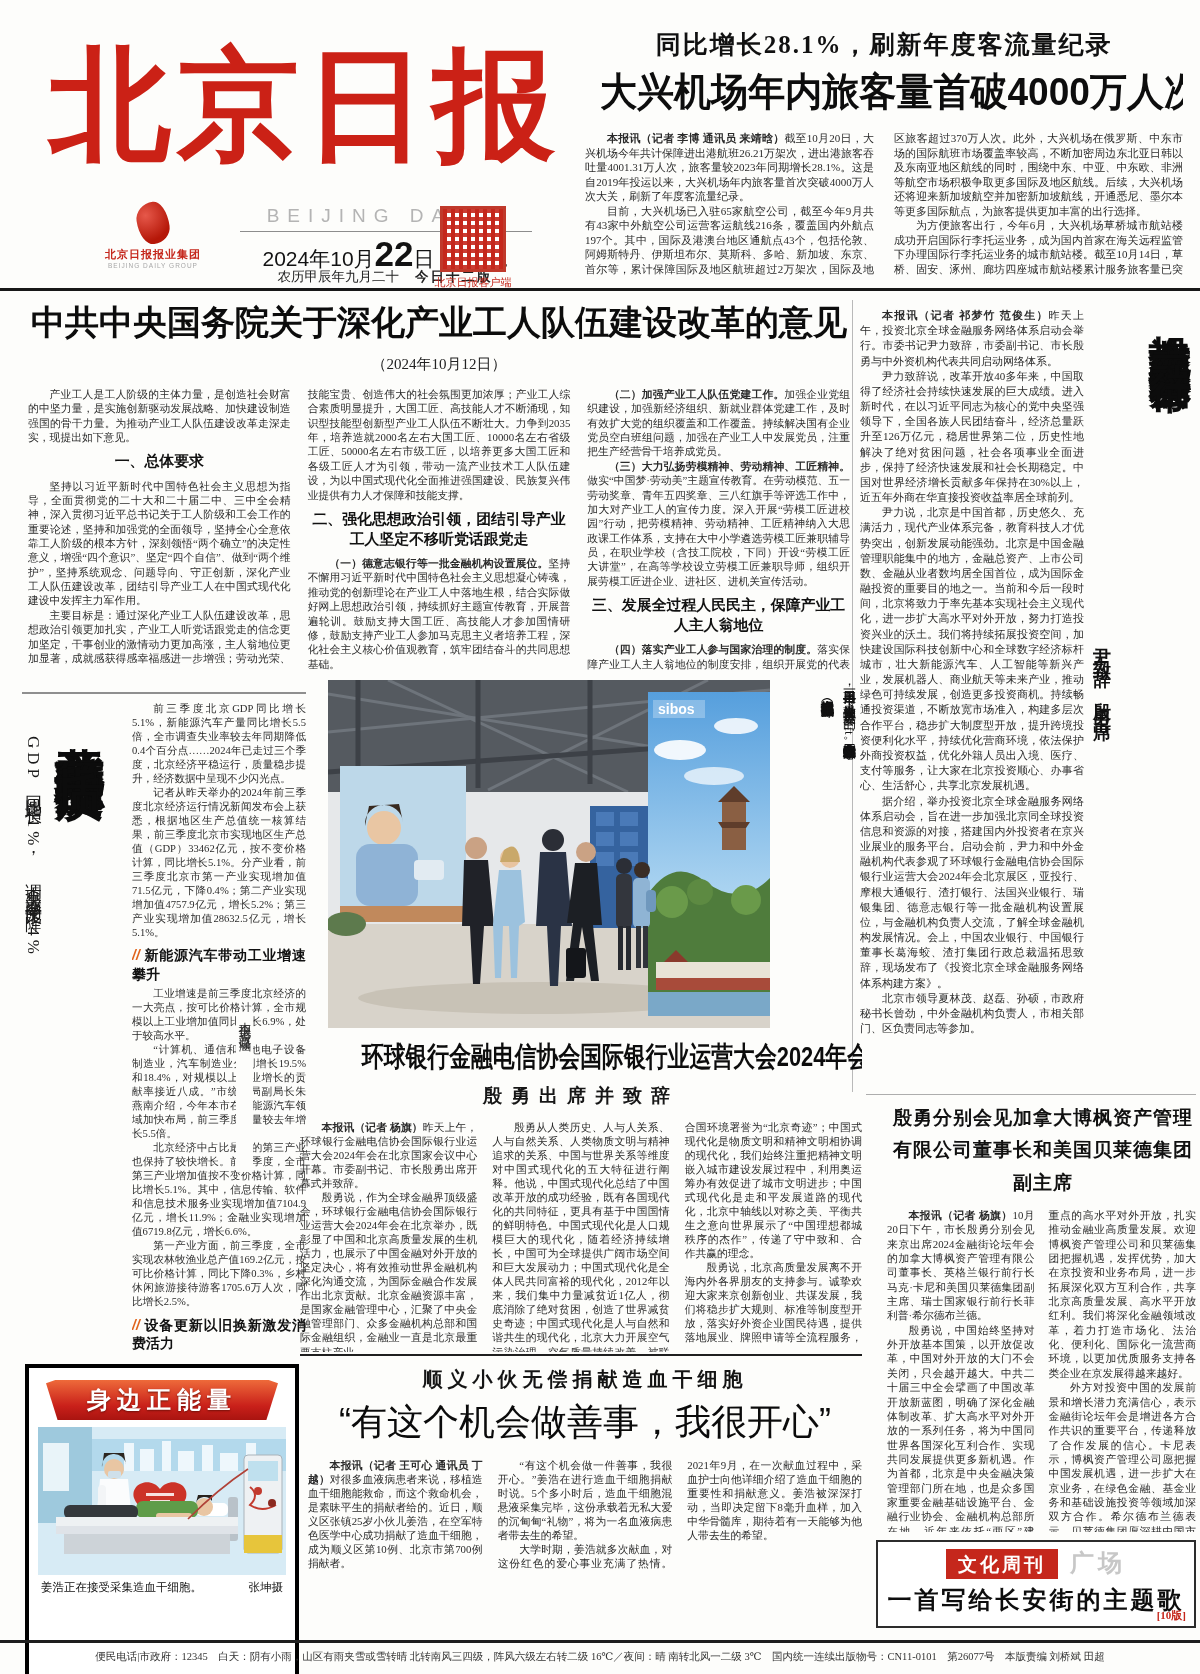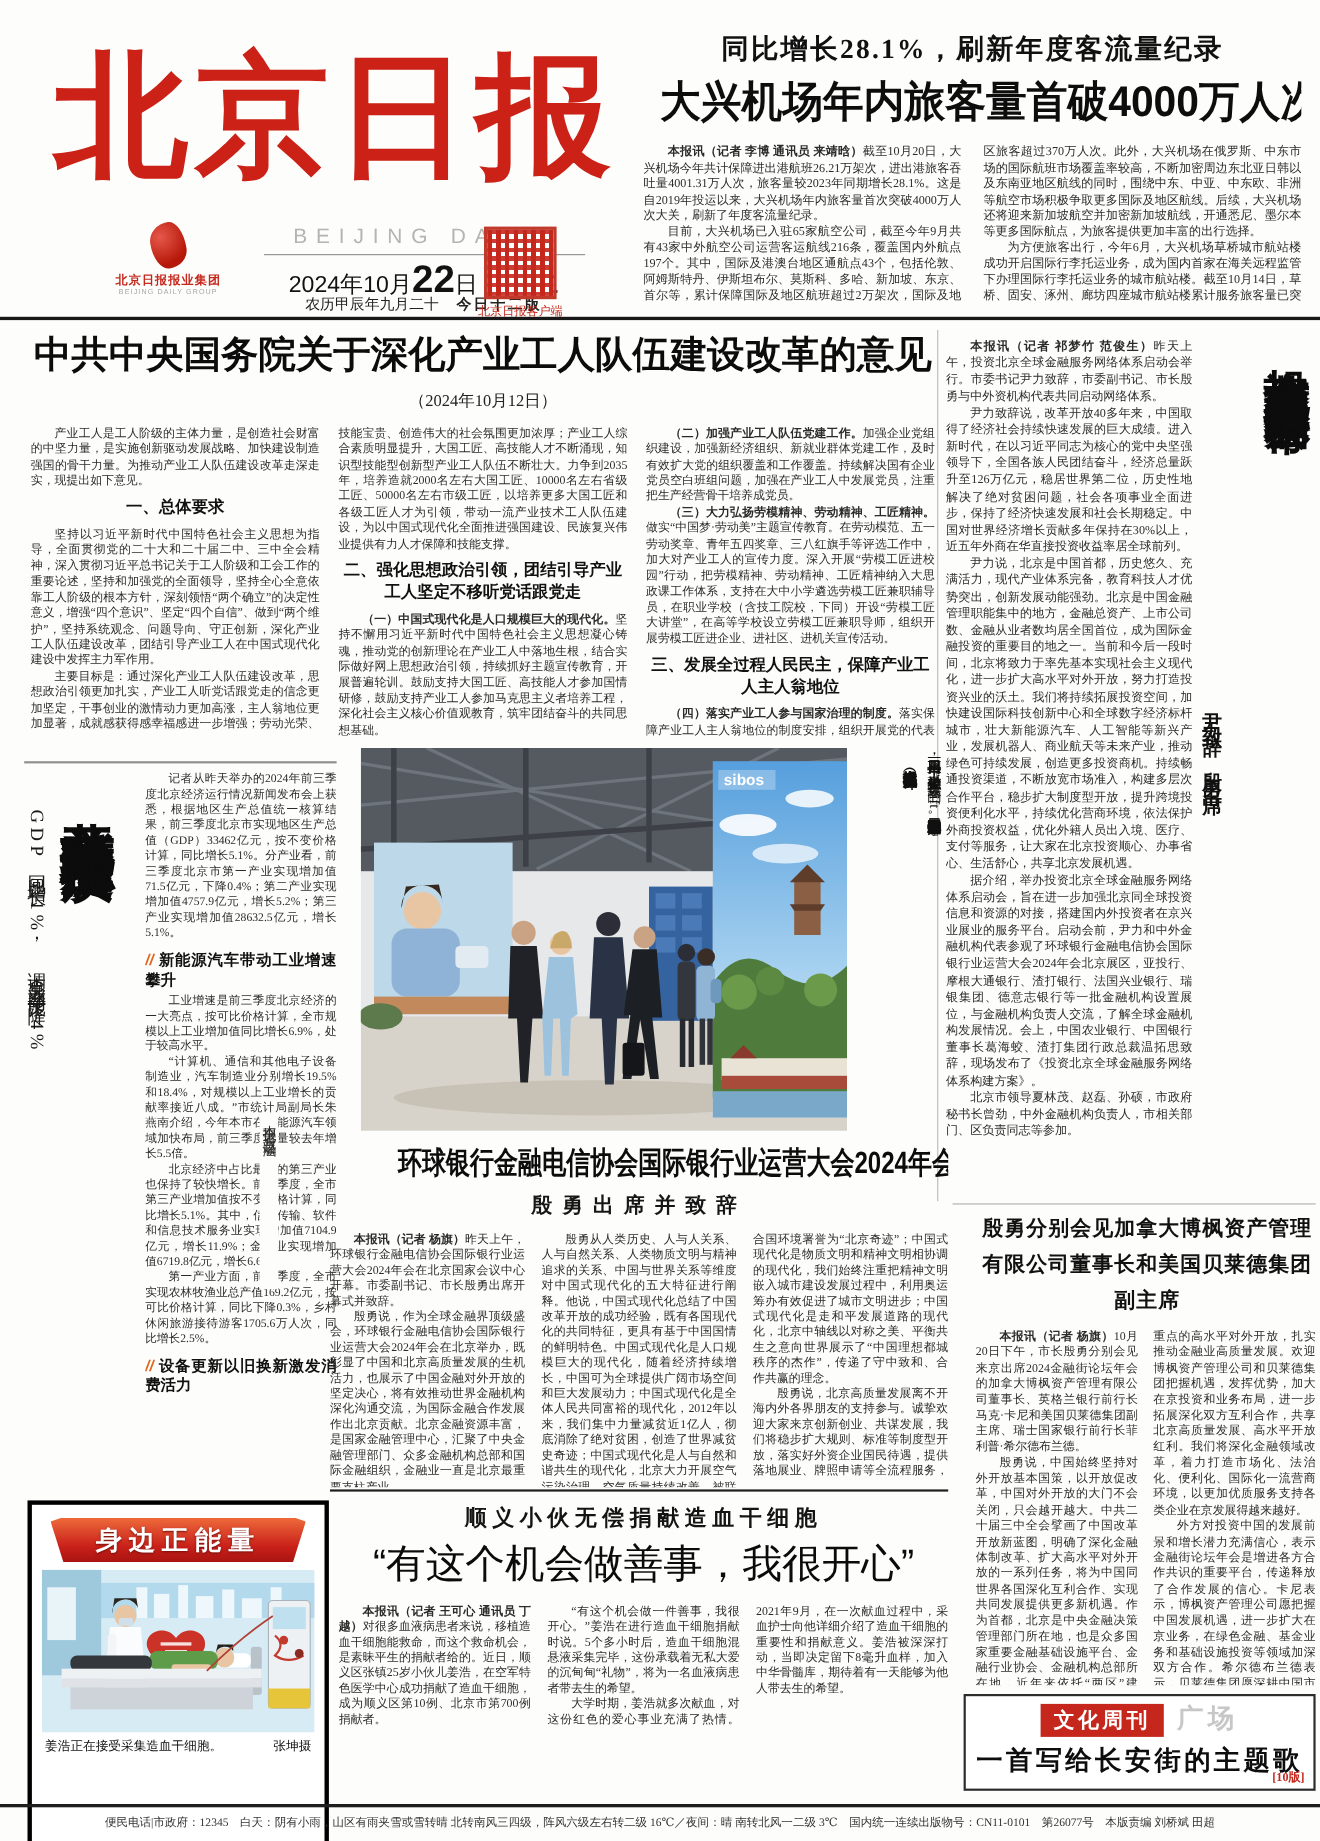--- a/index.html
+++ b/index.html
@@ -189,21 +189,21 @@
   <section class="lead-article">
     <div class="la-headline sans">中共中央国务院关于深化产业工人队伍建设改革的意见</div>
     <div class="la-dateline">（2024年10月12日）</div>
     <div class="la-body">
 
     <p class="para t-p"><b></b><span>产业工人是工人阶级的主体力量，是创造社会财富的中坚力量，是实施创新驱动发展战略、加快建设制造强国的骨干力量。为推动产业工人队伍建设改革走深走实，现提出如下意见。</span></p>
         <p class="para t-h"><b></b><span>一、总体要求</span></p>
         <p class="para t-p"><b></b><span>坚持以习近平新时代中国特色社会主义思想为指导，全面贯彻党的二十大和二十届二中、三中全会精神，深入贯彻习近平总书记关于工人阶级和工会工作的重要论述，坚持和加强党的全面领导，坚持全心全意依靠工人阶级的根本方针，深刻领悟“两个确立”的决定性意义，增强“四个意识”、坚定“四个自信”、做到“两个维护”，坚持系统观念、问题导向、守正创新，深化产业工人队伍建设改革，团结引导产业工人在中国式现代化建设中发挥主力军作用。</span></p>
         <p class="para t-p"><b></b><span>主要目标是：通过深化产业工人队伍建设改革，思想政治引领更加扎实，产业工人听党话跟党走的信念更加坚定，干事创业的激情动力更加高涨，主人翁地位更加显著，成就感获得感幸福感进一步增强；劳动光荣、技能宝贵、创造伟大的社会氛围更加浓厚；产业工人综合素质明显提升，大国工匠、高技能人才不断涌现，知识型技能型创新型产业工人队伍不断壮大。力争到2035年，培养造就2000名左右大国工匠、10000名左右省级工匠、50000名左右市级工匠，以培养更多大国工匠和各级工匠人才为引领，带动一流产业技术工人队伍建设，为以中国式现代化全面推进强国建设、民族复兴伟业提供有力人才保障和技能支撑。</span></p>
         <p class="para t-h"><b></b><span>二、强化思想政治引领，团结引导产业工人坚定不移听党话跟党走</span></p>
-        <p class="para t-p"><b>（一）中国式现代化是人口规模巨大的现代化。</b><span>坚持不懈用习近平新时代中国特色社会主义思想凝心铸魂，推动党的创新理论在产业工人中落地生根，结合实际做好网上思想政治引领，持续抓好主题宣传教育，开展普遍轮训。鼓励支持大国工匠、高技能人才参加国情研修，鼓励支持产业工人参加马克思主义者培养工程，深化社会主义核心价值观教育，筑牢团结奋斗的共同思想基础。</span></p>
+        <p class="para t-p"><b>（一）德意志银行等一批金融机构设置展位。</b><span>坚持不懈用习近平新时代中国特色社会主义思想凝心铸魂，推动党的创新理论在产业工人中落地生根，结合实际做好网上思想政治引领，持续抓好主题宣传教育，开展普遍轮训。鼓励支持大国工匠、高技能人才参加国情研修，鼓励支持产业工人参加马克思主义者培养工程，深化社会主义核心价值观教育，筑牢团结奋斗的共同思想基础。</span></p>
         <p class="para t-p"><b>（二）加强产业工人队伍党建工作。</b><span>加强企业党组织建设，加强新经济组织、新就业群体党建工作，及时有效扩大党的组织覆盖和工作覆盖。持续解决国有企业党员空白班组问题，加强在产业工人中发展党员，注重把生产经营骨干培养成党员。</span></p>
         <p class="para t-p"><b>（三）大力弘扬劳模精神、劳动精神、工匠精神。</b><span>做实“中国梦·劳动美”主题宣传教育。在劳动模范、五一劳动奖章、青年五四奖章、三八红旗手等评选工作中，加大对产业工人的宣传力度。深入开展“劳模工匠进校园”行动，把劳模精神、劳动精神、工匠精神纳入大思政课工作体系，支持在大中小学遴选劳模工匠兼职辅导员，在职业学校（含技工院校，下同）开设“劳模工匠大讲堂”，在高等学校设立劳模工匠兼职导师，组织开展劳模工匠进企业、进社区、进机关宣传活动。</span></p>
         <p class="para t-h"><b></b><span>三、发展全过程人民民主，保障产业工人主人翁地位</span></p>
         <p class="para t-p"><b>（四）落实产业工人参与国家治理的制度。</b><span>落实保障产业工人主人翁地位的制度安排，组织开展党的代表大会代表和委员会委员、人大代表、政协委员、群团组织代表大会代表和委员中的产业工人教育培训，引导产业工人依法行使国家权力，有序参与国家治理、社会治理、基层治理。（下转第二版）</span></p>
       </div>
   </section>
 
   <div class="vrule-main"></div>
 
   <aside class="right-article">
@@ -219,20 +219,21 @@
     <div class="ra-vheadline">投资北京全球金融服务网络体系启动会举行</div>
   </aside>
 
   <div class="hrule-economy"></div>
   <section class="economy">
     <div class="eco-note">GDP同比增长5.1%，调查失业率同比下降0.4%</div>
     <div class="eco-vheadline">北京前三季度经济稳中提质</div>
     <div class="eco-byline">本报记者 赵语涵</div>
     <div class="eco-body">
 
+    <p class="para t-p"><b></b><span>前三季度北京GDP同比增长5.1%，新能源汽车产量同比增长5.5倍，全市调查失业率较去年同期降低0.4个百分点……2024年已走过三个季度，北京经济平稳运行，质量稳步提升，经济数据中呈现不少闪光点。</span></p>
         <p class="para t-p"><b></b><span>记者从昨天举办的2024年前三季度北京经济运行情况新闻发布会上获悉，根据地区生产总值统一核算结果，前三季度北京市实现地区生产总值（GDP）33462亿元，按不变价格计算，同比增长5.1%。分产业看，前三季度北京市第一产业实现增加值71.5亿元，下降0.4%；第二产业实现增加值4757.9亿元，增长5.2%；第三产业实现增加值28632.5亿元，增长5.1%。</span></p>
         <p class="para t-s"><b></b><span>新能源汽车带动工业增速攀升</span></p>
         <p class="para t-p"><b></b><span>工业增速是前三季度北京经济的一大亮点，按可比价格计算，全市规模以上工业增加值同比增长6.9%，处于较高水平。</span></p>
         <p class="para t-p"><b></b><span>“计算机、通信和其他电子设备制造业，汽车制造业分别增长19.5%和18.4%，对规模以上工业增长的贡献率接近八成。”市统计局副局长朱燕南介绍，今年本市在新能源汽车领域加快布局，前三季度产量较去年增长5.5倍。</span></p>
         <p class="para t-p"><b></b><span>北京经济中占比最高的第三产业也保持了较快增长。前三季度，全市第三产业增加值按不变价格计算，同比增长5.1%。其中，信息传输、软件和信息技术服务业实现增加值7104.9亿元，增长11.9%；金融业实现增加值6719.8亿元，增长6.6%。</span></p>
         <p class="para t-p"><b></b><span>第一产业方面，前三季度，全市实现农林牧渔业总产值169.2亿元，按可比价格计算，同比下降0.3%，乡村休闲旅游接待游客1705.6万人次，同比增长2.5%。</span></p>
         <p class="para t-s"><b></b><span>设备更新以旧换新激发消费活力</span></p>
       </div>
   </section>
 

